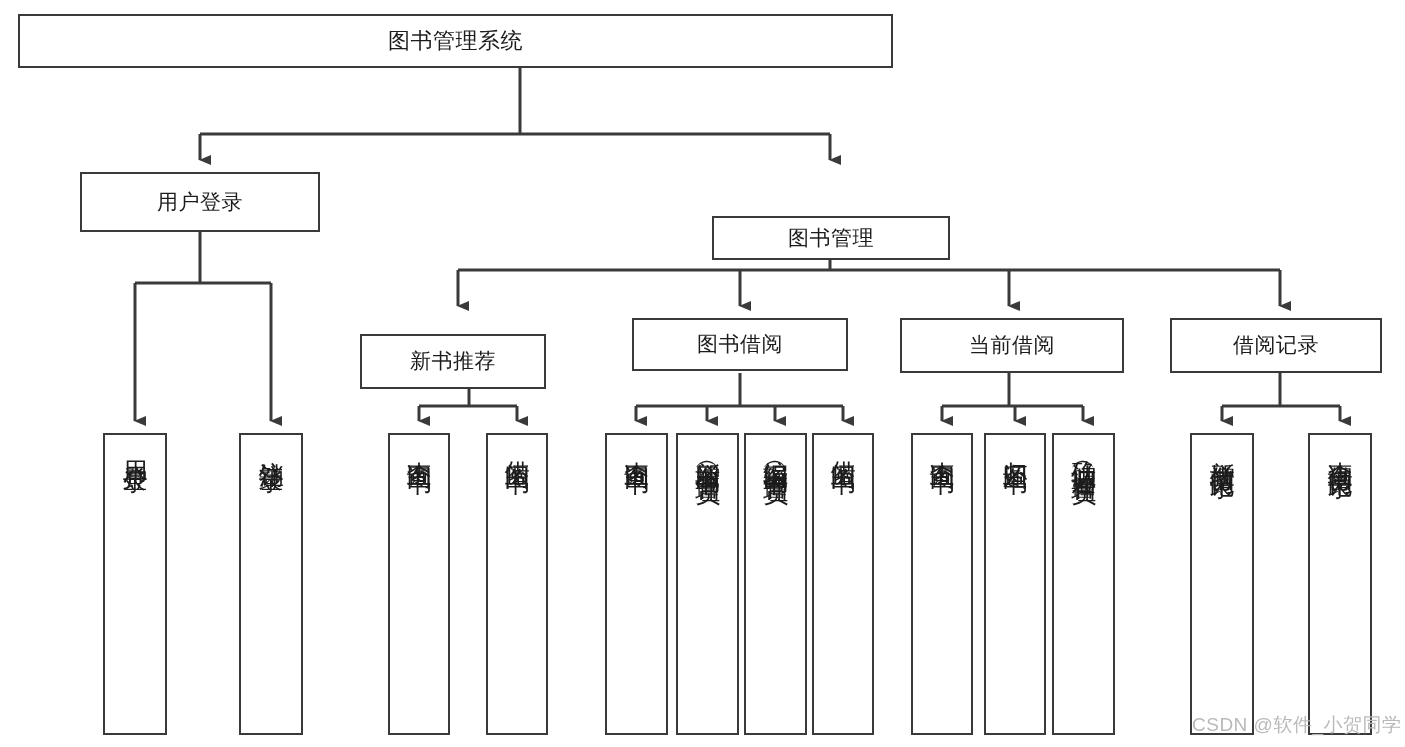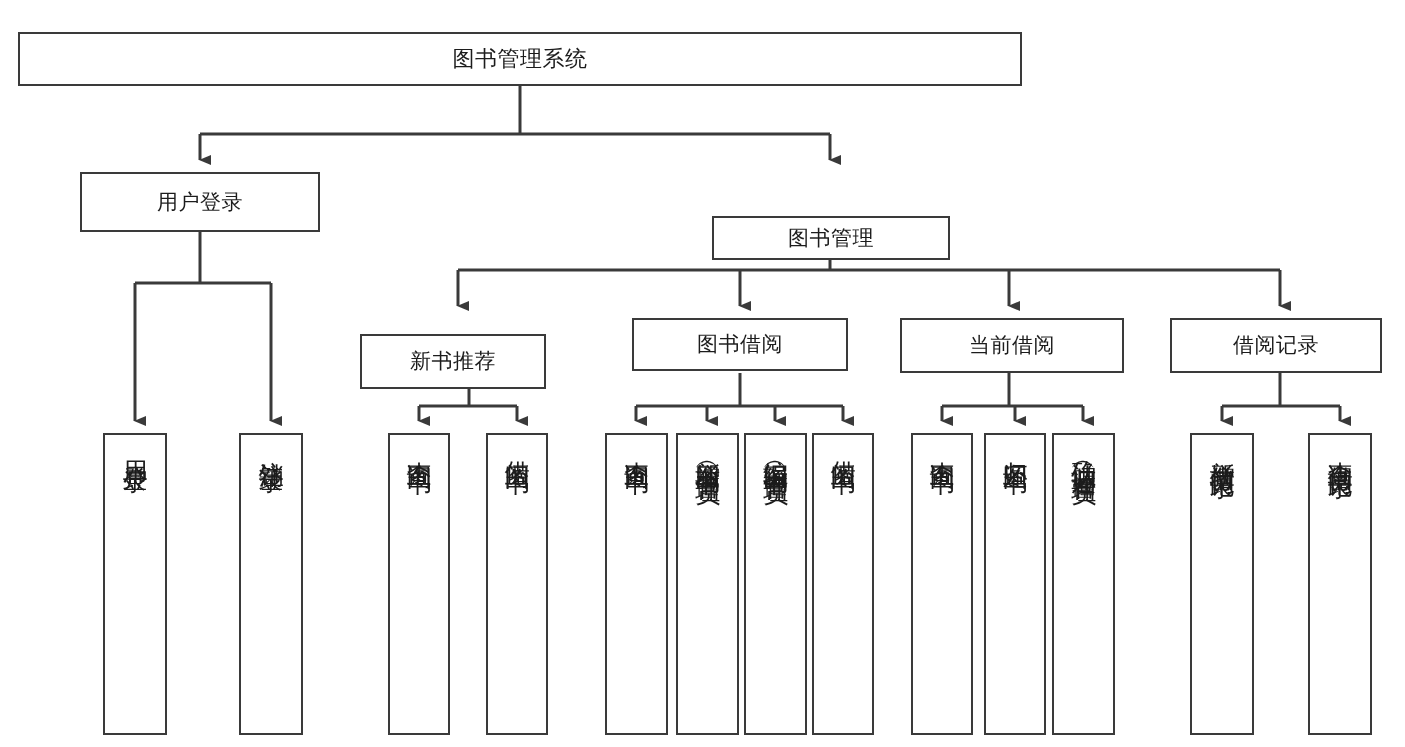--- a/index.html
+++ b/index.html
@@ -119,21 +119,21 @@
       <path d="M1015,406 L1015,421" marker-end="url(#arrow)"></path>
       <path d="M1083,406 L1083,421" marker-end="url(#arrow)"></path>
 
       <path d="M1280,373 L1280,406"></path>
       <path d="M1222,406 L1340,406"></path>
       <path d="M1222,406 L1222,421" marker-end="url(#arrow)"></path>
       <path d="M1340,406 L1340,421" marker-end="url(#arrow)"></path>
     </g>
   </svg>
 
-  <div class="node h root" style="left:18px; top:32px; width:1004px; height:54px;">
+  <div class="node h root" style="left:18px; top:14px; width:875px; height:54px;">
     <span class="lbl">图书管理系统</span>
   </div>
 
   <div class="node h" style="left:80px; top:172px; width:240px; height:60px;">
     <span class="lbl">用户登录</span>
   </div>
   <div class="node h" style="left:712px; top:172px; width:238px; height:44px;margin-top:44px;">
     <span class="lbl">图书管理</span>
   </div>
 
@@ -183,14 +183,15 @@
   <div class="node v" style="left:1052px; top:433px; width:63px; height:302px;">
     <span class="lbl">确认归还（管理员）</span>
   </div>
   <div class="node v" style="left:1190px; top:433px; width:64px; height:302px;">
     <span class="lbl">新增借阅记录</span>
   </div>
   <div class="node v" style="left:1308px; top:433px; width:64px; height:302px;">
     <span class="lbl">查询借阅记录</span>
   </div>
 
+  <div class="watermark" style="left:1192px; top:712px;">CSDN @软件_小贺同学</div>
 
 </div>
 
 </body></html>

